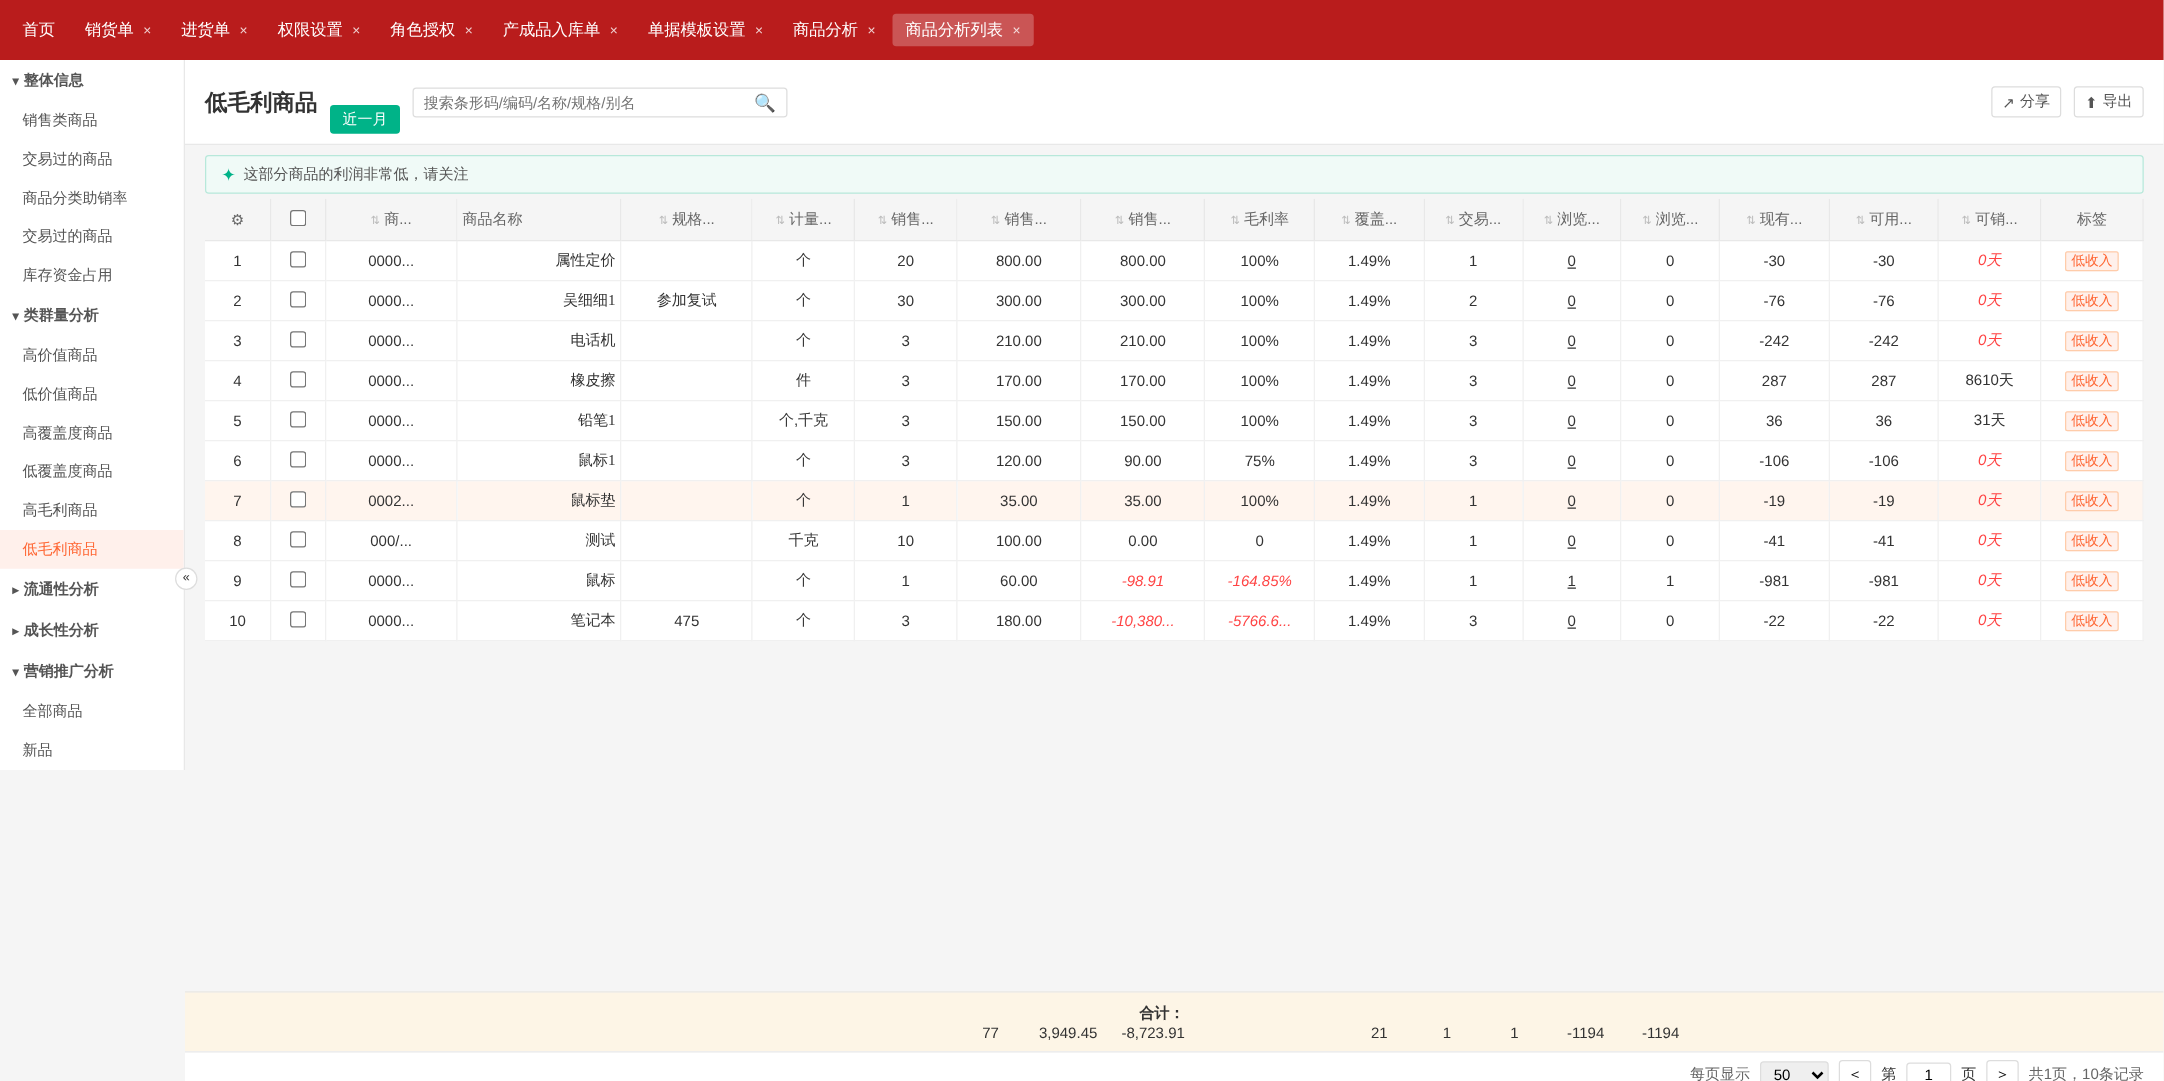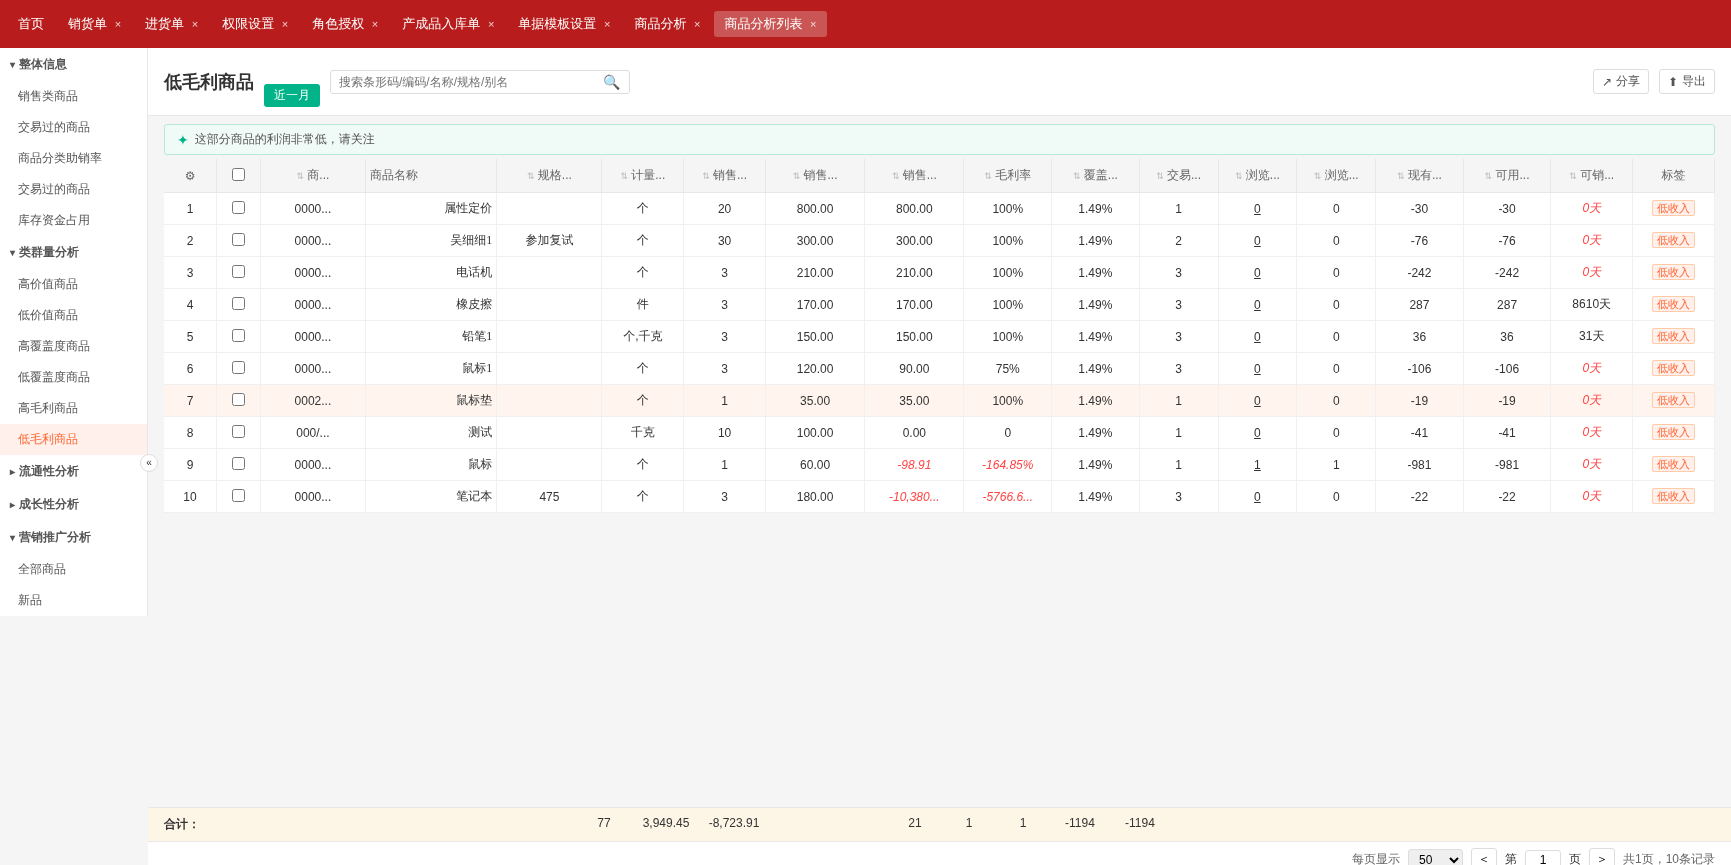--- a/index.html
+++ b/index.html
@@ -210,21 +210,22 @@
       font-size: 11px;
     }
     .underline { text-decoration: underline; cursor: pointer; }
 
     
     .table-footer {
       background: #fdf5e6;
       border-top: 1px solid #e8e8e8;
       padding: 8px 16px;
       display: flex;
-      align-items: flex-start;
+      align-items: center;
+      flex-direction: column;
     }
     .footer-label { font-weight: bold; margin-right: 20px; font-size: 12px; }
     .footer-cells {
       display: flex;
       gap: 0;
       flex: 1;
     }
     .footer-cell {
       font-size: 12px;
       color: #333;

